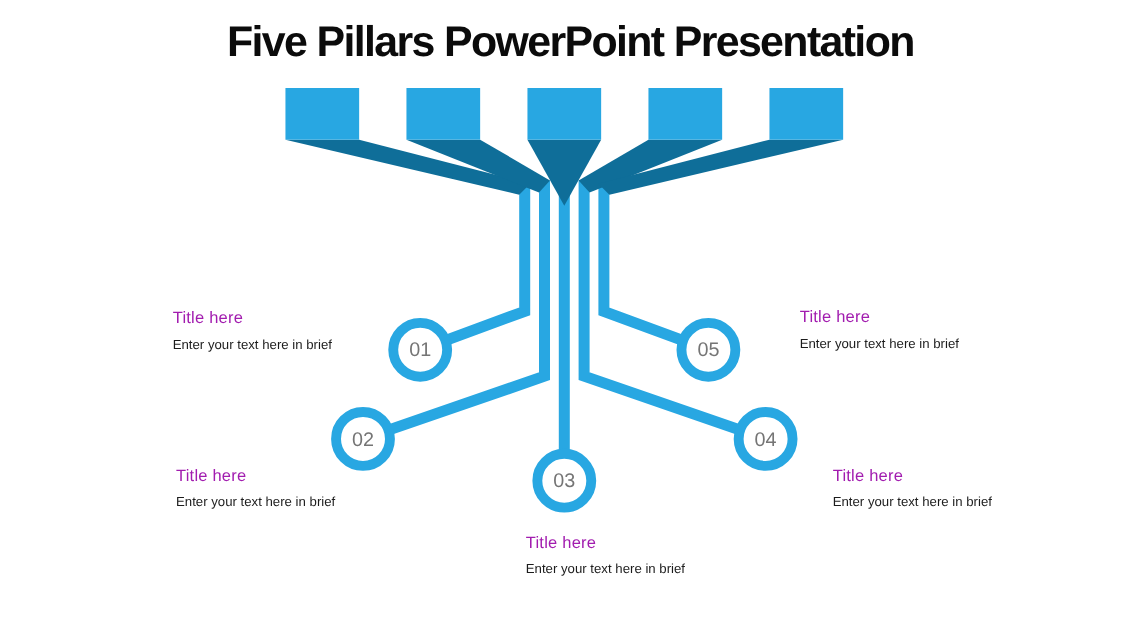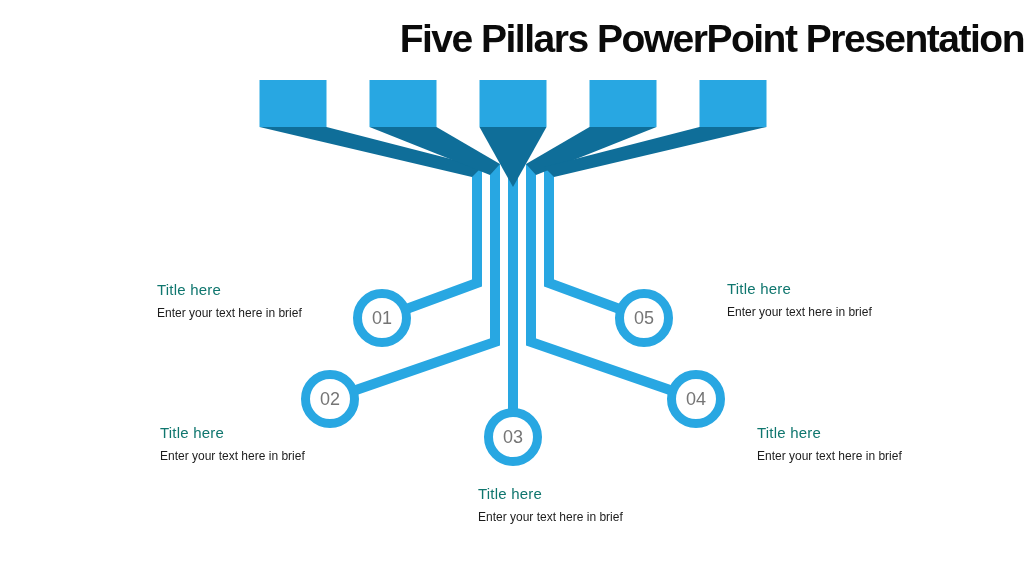--- a/index.html
+++ b/index.html
@@ -6,42 +6,42 @@
   body {
     width: 1024px; height: 576px;
     background: #ffffff;
     position: relative;
     overflow: hidden;
     font-family: "Liberation Sans", sans-serif;
   }
   .slide-title {
     position: absolute;
     left: 13px; right: 0; top: 17px;
-    text-align: right;
+    text-align: center;
     font-size: 39px;
     font-weight: bold;
     letter-spacing: -1.5px;
     color: #0b0b0b;
     white-space: nowrap;
   }
   .diagram-svg {
     position: absolute;
     left: 0; top: 0;
     width: 1024px; height: 576px;
   }
   .connector { fill: none; stroke-width: 10; stroke-linejoin: miter; }
   .node-circle { fill: #ffffff; stroke-width: 9; }
   .node-number {
     font-family: "Liberation Sans", sans-serif;
     font-size: 18px;
   }
   .label { position: absolute; width: 230px; }
   .label-title {
     font-size: 15px;
-    color: #0f766e;
+    color: #a21caf;
     letter-spacing: 0.2px;
   }
   .label-desc {
     font-size: 12px;
     font-weight: normal;
     color: #1c1c1c;
     margin-top: 8px;
   }
 </style>
 </head>

